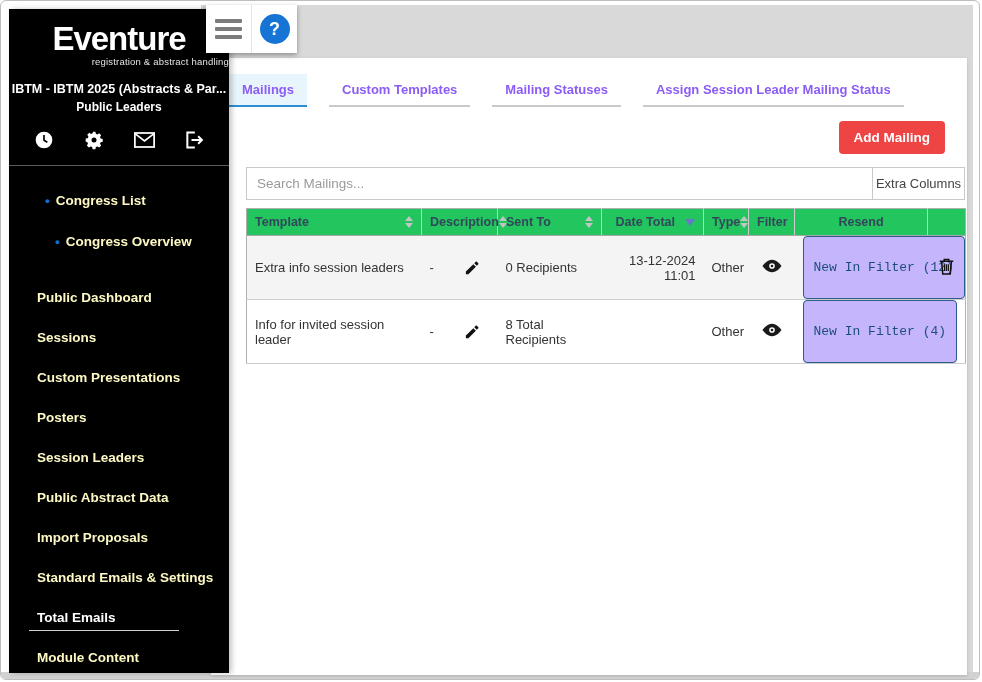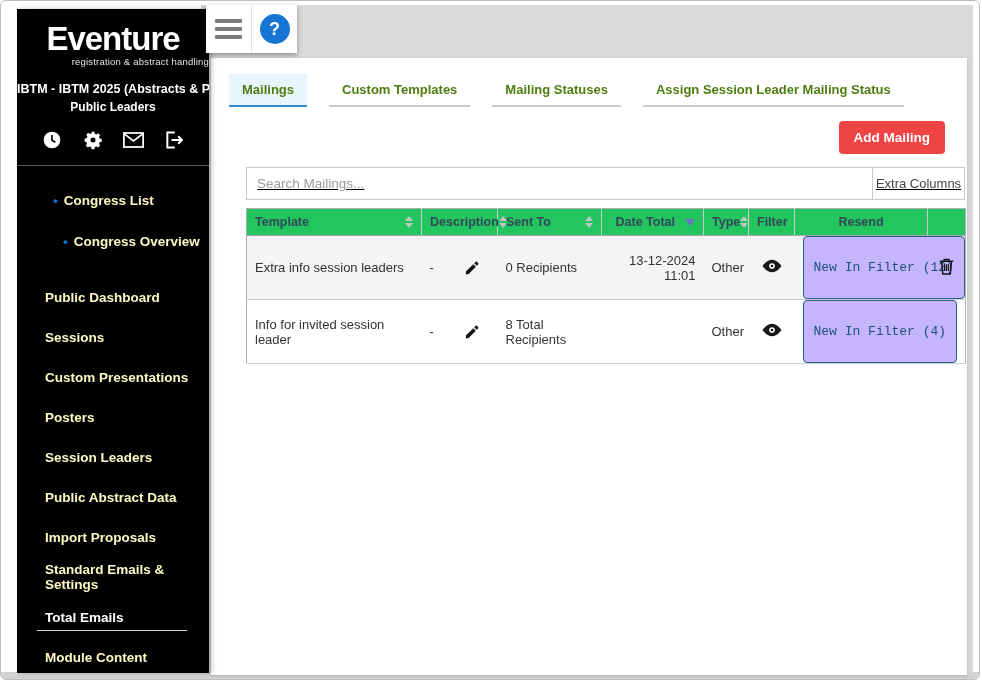--- a/index.html
+++ b/index.html
@@ -4,21 +4,21 @@
 <style>
   * { margin:0; padding:0; box-sizing:border-box; }
   html,body { width:982px; height:682px; background:#fff; font-family:"Liberation Sans", sans-serif; }
   .window { position:relative; width:980px; height:680px; margin:0; border:1px solid #bdbdbd; border-radius:6px; background:#fff; overflow:hidden; }
 
   
   .content-bg { position:absolute; left:200px; top:4px; width:772px; height:671px; background:#d9d9d9; }
   .bottom-strip { position:absolute; left:0; right:0; bottom:0; height:7px; background:#d2d2d2; }
 
   
-  .sidebar { position:absolute; left:16px; top:8px; width:192px; height:664px; background:#000; color:#fff; box-shadow:3px 0 5px rgba(0,0,0,.22); z-index:2; }
+  .sidebar { position:absolute; left:8px; top:8px; width:220px; height:664px; background:#000; color:#fff; box-shadow:3px 0 5px rgba(0,0,0,.22); z-index:2; }
   .logo-block { text-align:center; padding-top:13px; }
   .logo-text { font-size:33px; font-weight:bold; letter-spacing:-1px; color:#fff; line-height:1; }
   .logo-tagline { font-size:9.5px; color:#e4e4e4; margin-top:1px; letter-spacing:.2px;text-align:right; }
   .congress-block { text-align:center; margin-top:15px; white-space:nowrap; overflow:hidden; }
   .congress-title { font-size:12.5px; font-weight:bold; color:#fff; }
   .module-label { font-size:12px; font-weight:bold; color:#fff; margin-top:4px; }
   .icon-row { display:flex; justify-content:space-between; align-items:center; padding:0 24px; margin-top:15px; }
   .icon-row .sb-icon { width:22px; height:22px; display:flex; align-items:center; justify-content:center; cursor:pointer; }
   .sb-divider { border:none; border-top:1px solid #5a5a5a; margin:14px 0 0 0; }
   .nav { list-style:none; padding-top:14px; }
@@ -36,26 +36,26 @@
   .hamb-half { flex:1; display:flex; align-items:center; justify-content:center; cursor:pointer; }
   .hamb-half + .hamb-half { border-left:1px solid #e3e3e3; }
   .hamburger { display:flex; flex-direction:column; gap:4px; }
   .hamburger span { display:block; width:27px; height:4px; background:#7d7d7d; border-radius:1px; }
   .help-circle { width:30px; height:30px; border-radius:50%; background:#1574d4; color:#fff; font-size:18px; font-weight:bold; display:flex; align-items:center; justify-content:center; }
 
   
   .main-panel { position:absolute; left:210px; top:57px; width:756px; height:617px; background:#fff; box-shadow:0 1px 3px rgba(0,0,0,.18); z-index:1; }
 
   .tabs { position:absolute; top:16px; left:18px; display:flex; gap:22px; }
-  .tab { padding:8px 13px; font-size:13px; font-weight:bold; color:#4d7c0f; border-bottom:2px solid #c9c9c9; cursor:pointer; white-space:nowrap; }
+  .tab { padding:8px 13px; font-size:13px; font-weight:bold; color:#8b5cf6; border-bottom:2px solid #c9c9c9; cursor:pointer; white-space:nowrap; }
   .tab.active { background:#e9f5fc; border-bottom:2px solid #2d8fd0; }
 
   .btn-add { position:absolute; top:63px; right:22px; height:33px; padding:0 15px; background:#ef4444; border:none; border-radius:4px; color:#fff; font-size:13.5px; font-weight:bold; font-family:inherit; cursor:pointer; }
 
-  .search-row { position:absolute; top:109px; left:35px; width:719px; display:flex; height:33px;text-decoration:underline; }
+  .search-row { position:absolute; top:109px; left:35px; width:719px; display:flex; height:33px; }
   .search-input { flex:1; border:1px solid #c9c9c9; padding:0 10px; font-size:13.5px; color:#555; font-family:inherit; outline:none; }
   .search-input::placeholder { color:#9a9a9a; }
   .btn-extra { width:93px; margin-left:-1px; background:#fff; border:1px solid #c9c9c9; font-size:13px; color:#444; font-family:inherit; cursor:pointer; }
 
   .grid-wrap { position:absolute; top:150px; left:35px; width:719px; }
   table.grid { width:719px; border-collapse:collapse; table-layout:fixed; border:1px solid #b0b0b0; }
   .grid th { height:27px; background:#22c55e; font-size:12.5px; font-weight:bold; color:#33475b; border-right:1px solid #ccc; border-bottom:1px solid #a8a8a8; padding:0 8px; cursor:pointer; }
   .grid th:last-child { border-right:none; }
   .grid .th-inner { display:flex; align-items:center; }
   .grid td { height:52px; font-size:13px; color:#333; border-bottom:1px solid #ccc; padding:0 8px; }

